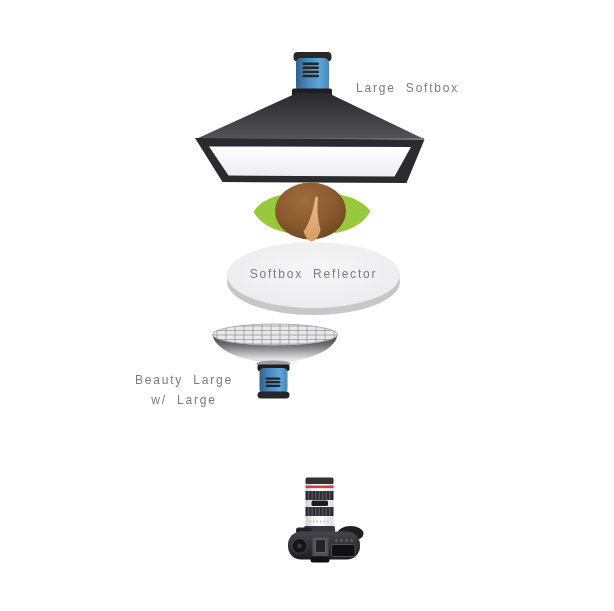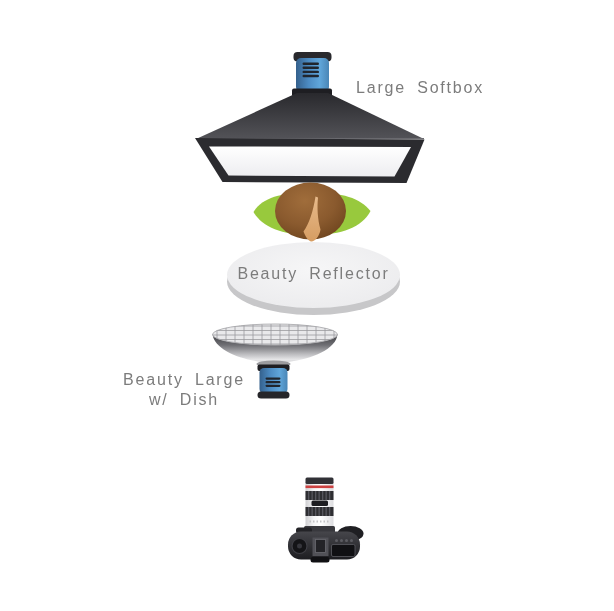--- a/index.html
+++ b/index.html
@@ -6,21 +6,21 @@
   .canvas{
     position:relative;
     width:614px;height:611px;
     background:#ffffff;
     overflow:hidden;
     font-family:"Liberation Sans", sans-serif;
   }
   .scene{position:absolute;left:0;top:0;}
   .label{
     position:absolute;
-    font-size:16px;
+    font-size:12px;
     font-weight:400;
     color:#7c7c7c;
     letter-spacing:1.8px;
     word-spacing:5px;
     line-height:20px;
     white-space:nowrap;
   }
   .label.center{text-align:center;}
 </style>
 </head>
@@ -208,20 +208,20 @@
             <circle cx="351.5" cy="540.5" r="1.5"></circle>
         </g>
         <rect x="331.5" y="544.5" width="23.5" height="12" rx="1.5" fill="#101013" stroke="#5c5c62" stroke-width="0.8"></rect>
         <rect x="310.5" y="557" width="19" height="5.5" rx="2.5" fill="#101013"></rect>
       </g>
     </g>
   </svg>
 
   <div class="label" style="left:356px; top:78px;">Large Softbox</div>
 
-  <div class="label center" style="left:223px; top:264px; width:181px;">Beauty Reflector</div>
+  <div class="label center" style="left:223px; top:264px; width:181px;">Softbox Reflector</div>
 
   <div class="label center" style="left:94px; top:370px; width:180px;">
     <div>Beauty Large</div>
-    <div>w/ Dish</div>
+    <div>w/ Large</div>
   </div>
 
 </div>
 
 </body></html>

